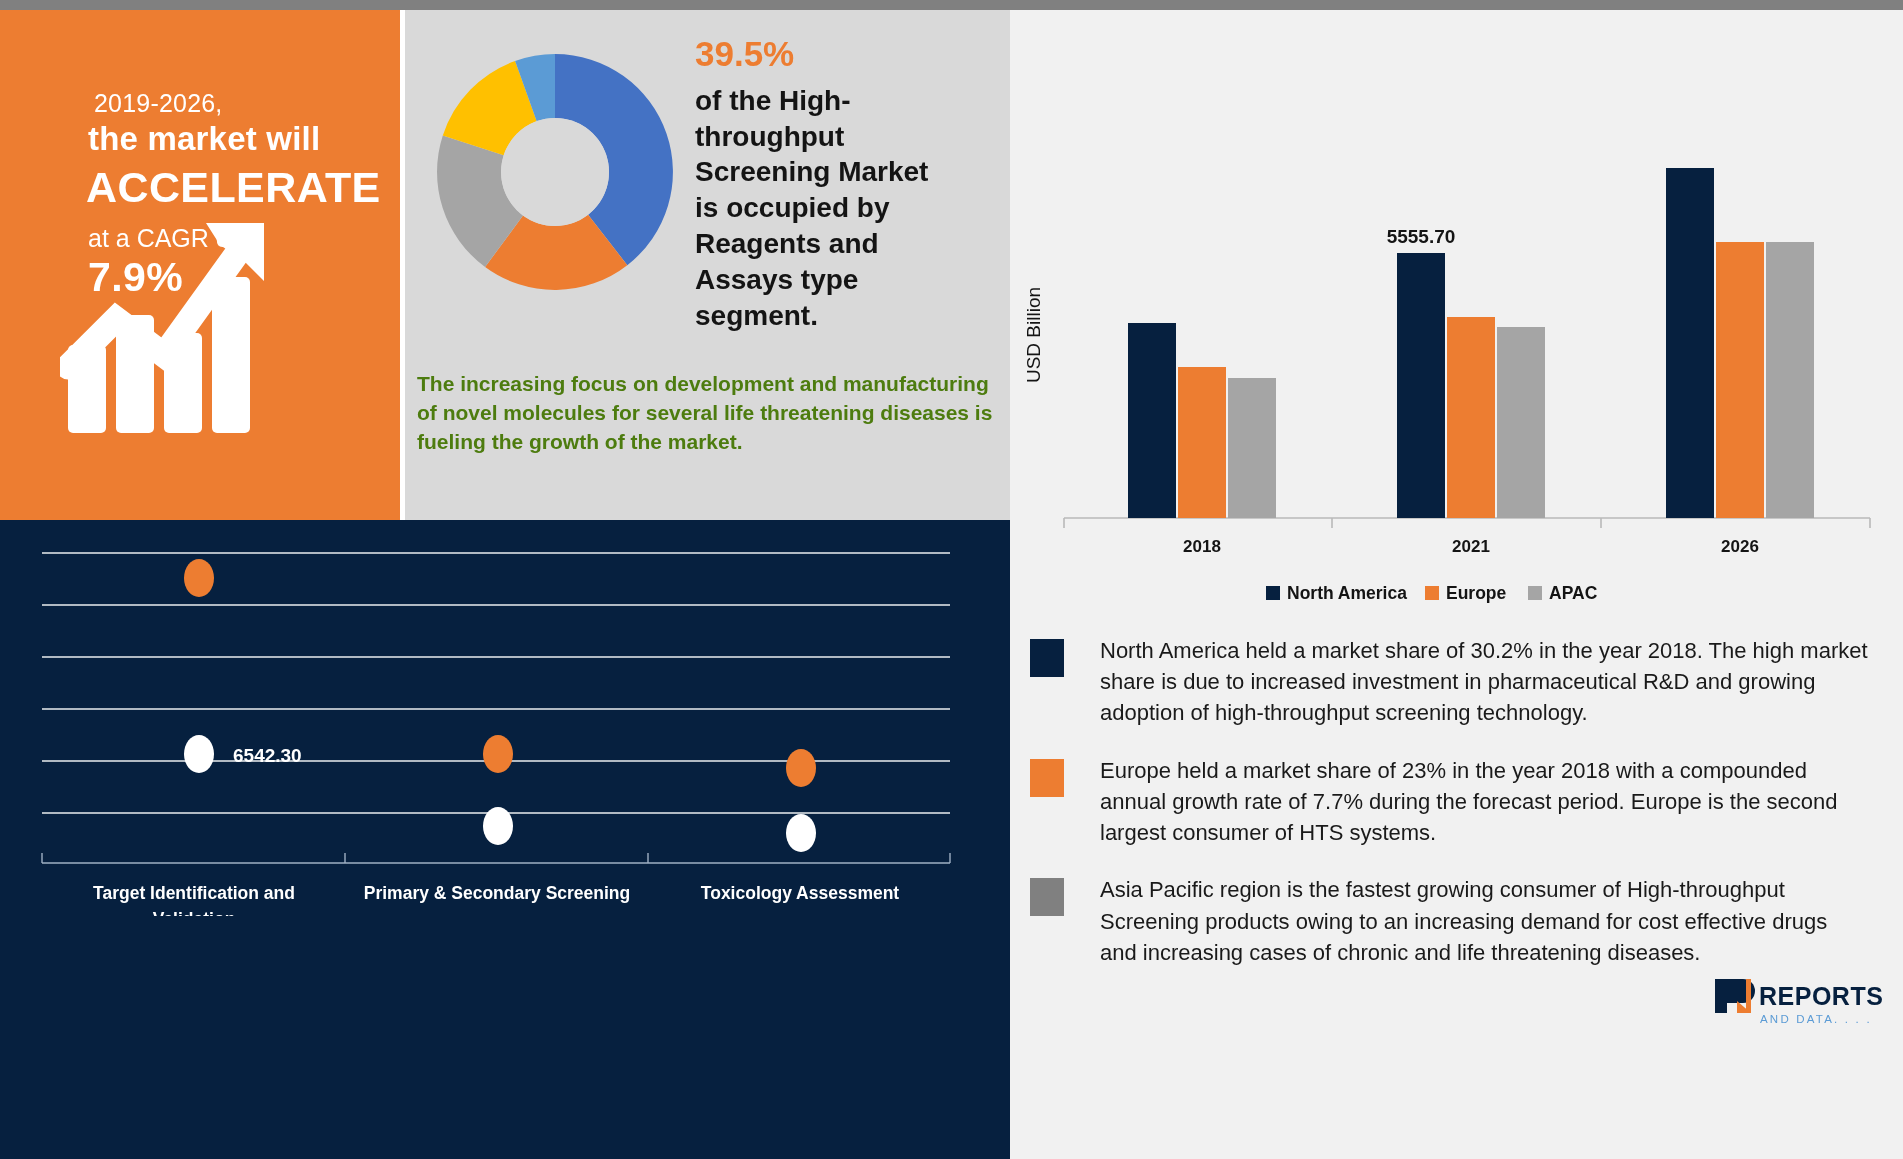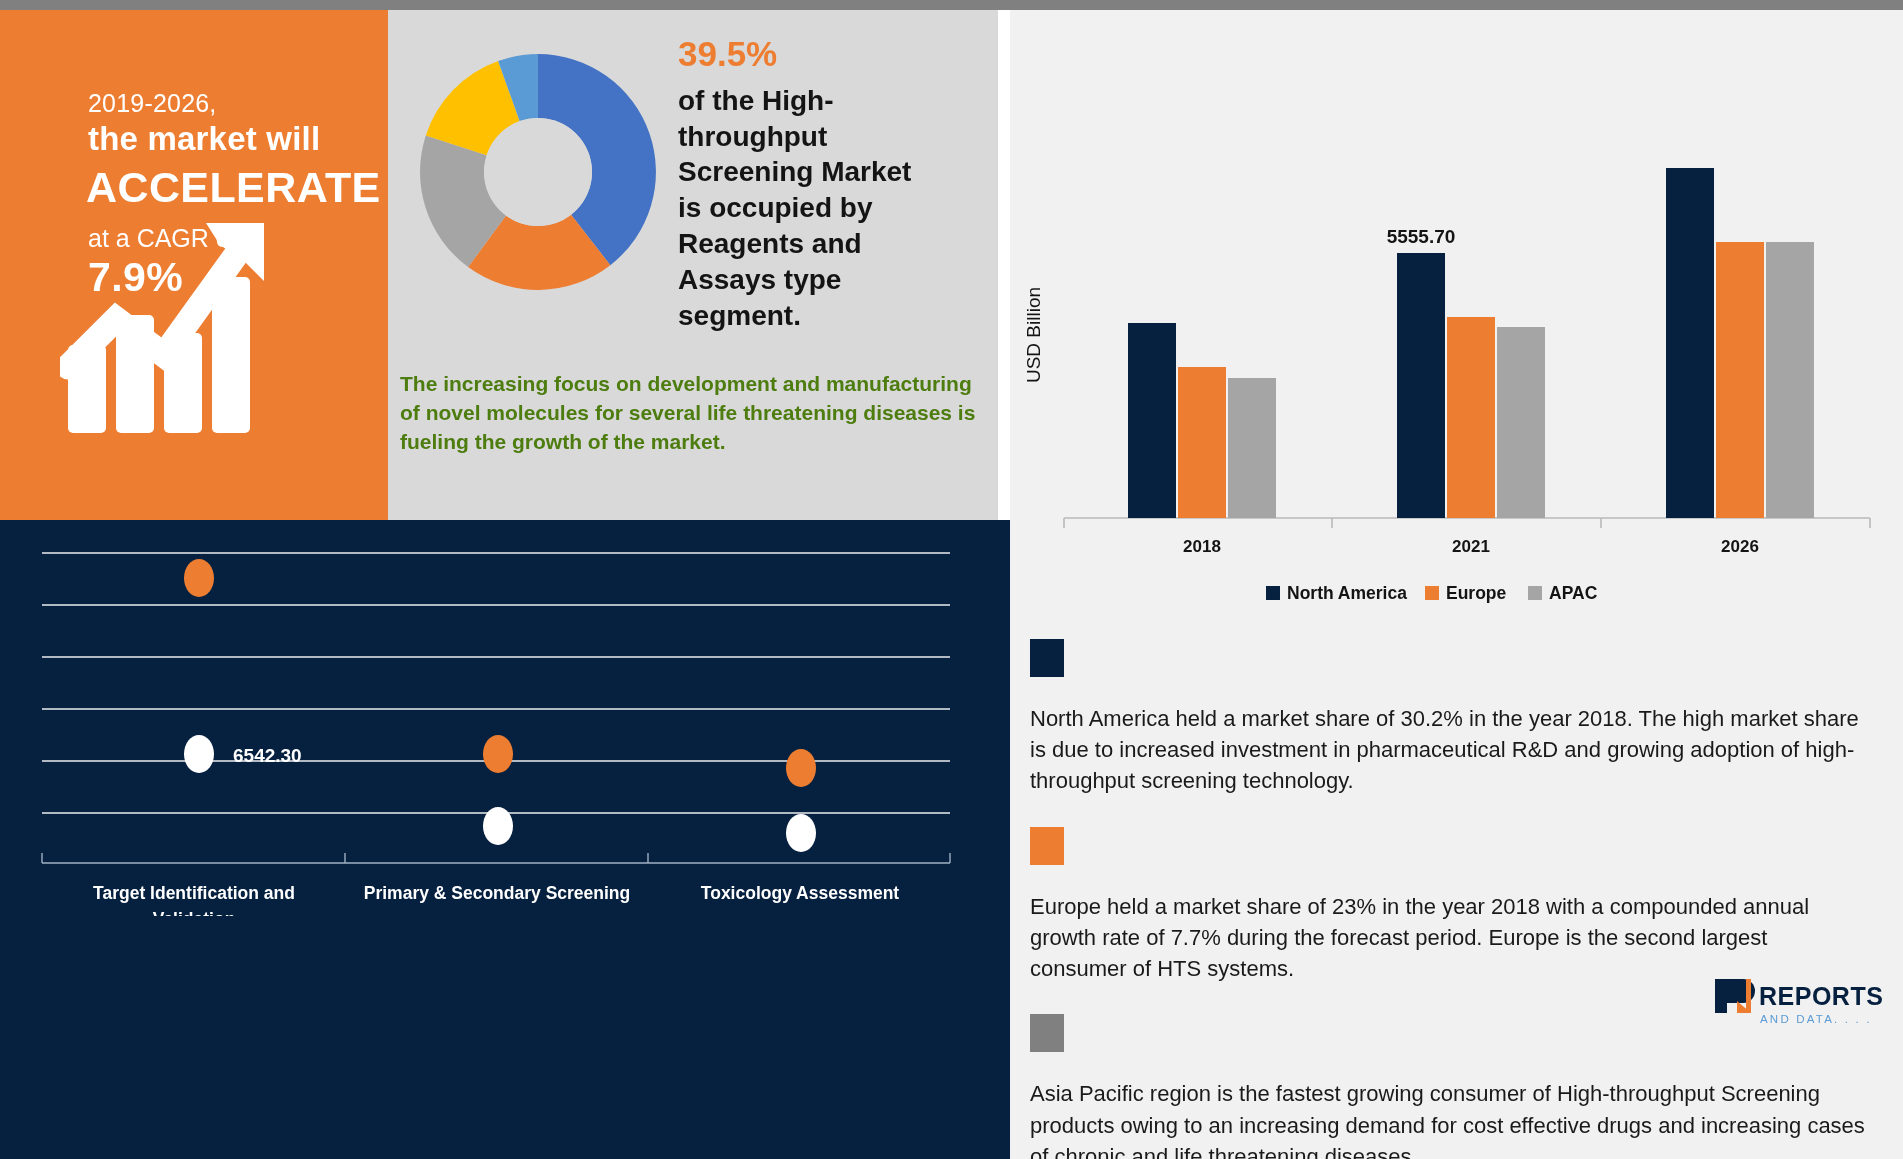--- a/index.html
+++ b/index.html
@@ -23,30 +23,30 @@
 
   
   .panel-orange {
     position: absolute; left: 0; top: 10px; width: 400px; height: 510px;
     background: #ed7d31;
     color: #ffffff;
   }
   .cagr-text {
     position: absolute; left: 88px; top: 78px; line-height: 1.22;
   }
-  .cagr-line1 { font-size: 25px; font-weight: 400; letter-spacing: .2px; }
+  .cagr-line1 { font-size: 25px; font-weight: 400; letter-spacing: .2px; margin-left: 6px; }
   .cagr-line2 { font-size: 33px; font-weight: 700; letter-spacing: .2px; }
   .cagr-big   { font-size: 43px; font-weight: 700; letter-spacing: .4px; margin: 2px 0 10px -2px; }
   .cagr-line3 { font-size: 25px; font-weight: 400; }
   .cagr-pct   { font-size: 41px; font-weight: 700; letter-spacing: .4px; margin-top: -2px; }
   .growth-icon { position: absolute; left: 60px; top: 205px; }
 
   
   .panel-gray {
-    position: absolute; left: 388px; top: 10px; width: 610px; height: 631px;
+    position: absolute; left: 405px; top: 10px; width: 610px; height: 631px;
     background: #d9d9d9;
   }
   .donut-wrap { position: absolute; left: 10px; top: 14px; }
   .headline {
     position: absolute; left: 290px; top: 22px; width: 250px;
     line-height: 1.28;
   }
   .headline .pct {
     font-size: 35px; font-weight: 700; color: #ed7d31; display: block;
     margin-bottom: 6px;
@@ -67,21 +67,21 @@
   }
   .dotchart { position: absolute; left: 0px; top: 6px; width: 1010px; height: 340px; }
 
   
   .panel-right {
     position: absolute; left: 1010px; top: 10px; width: 893px; height: 1149px;
     background: #f1f1f1;
   }
   .barchart { position: absolute; left: 0px; top: 110px; width: 893px; height: 500px; }
   .right-bullets { position: absolute; left: 20px; top: 625px; width: 840px; }
-  .rb { display: flex; gap: 26px; margin-bottom: 26px; flex-direction: column; }
+  .rb { display: flex; gap: 36px; margin-bottom: 26px; }
   .rb .swatch { flex: 0 0 auto; width: 34px; height: 38px; margin-top: 4px; }
   .rb .rtxt { font-size: 22px; line-height: 1.42; color: #1a1a1a; }
   .logo { position: absolute; left: 705px; top: 965px; }
 </style>
 </head>
 <body>
 
 <div id="page">
 
   <div class="top-strip"></div>

